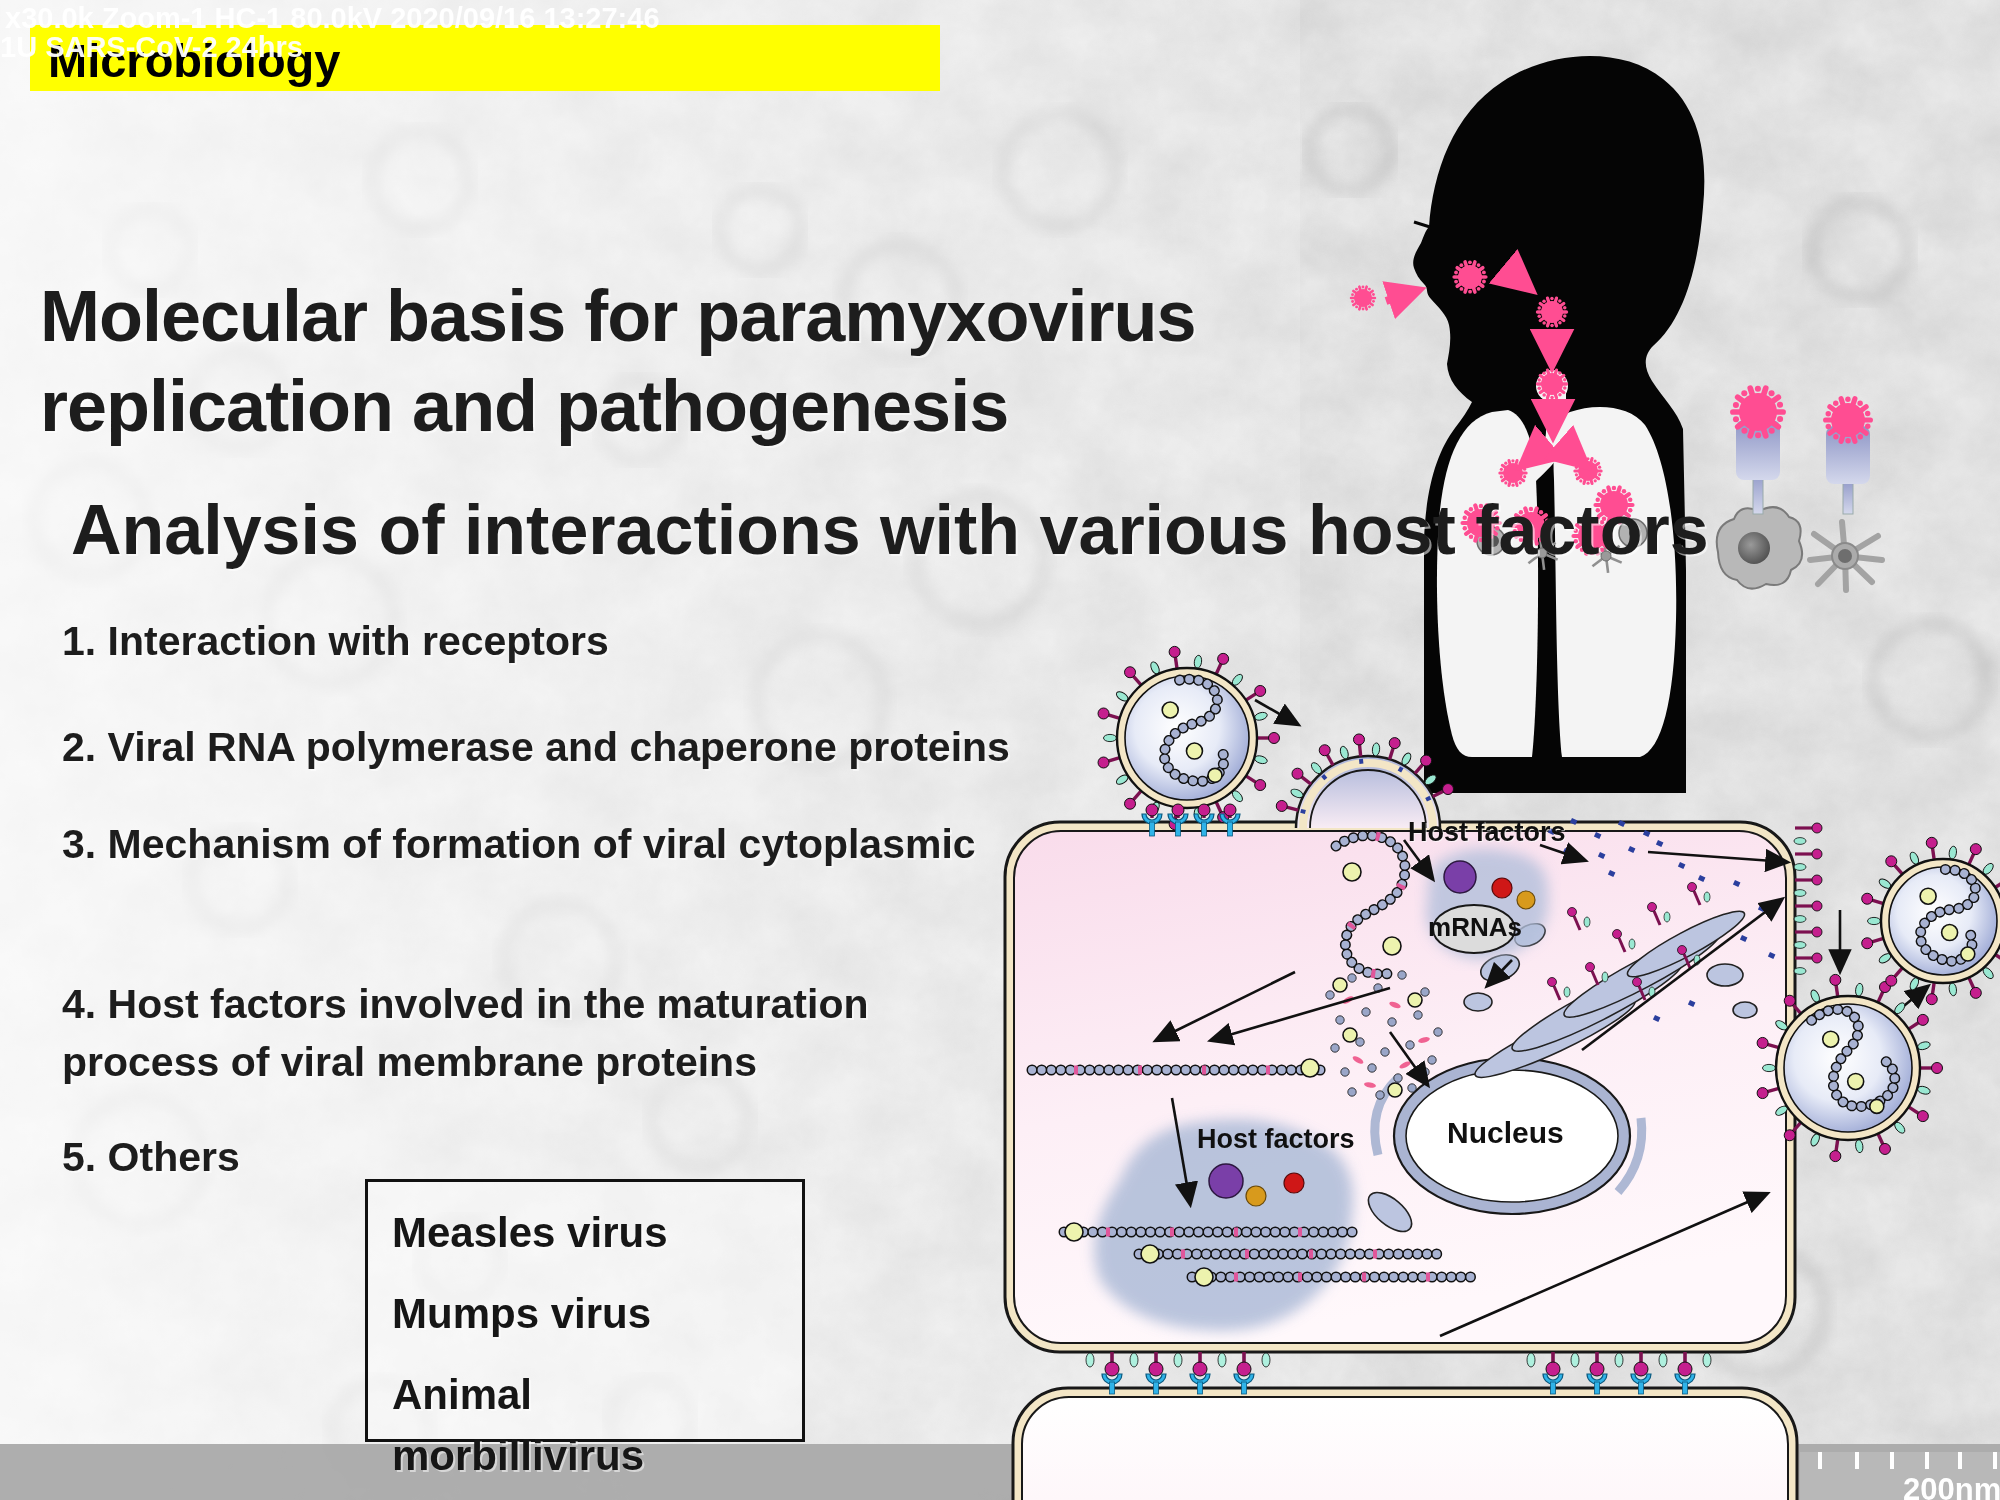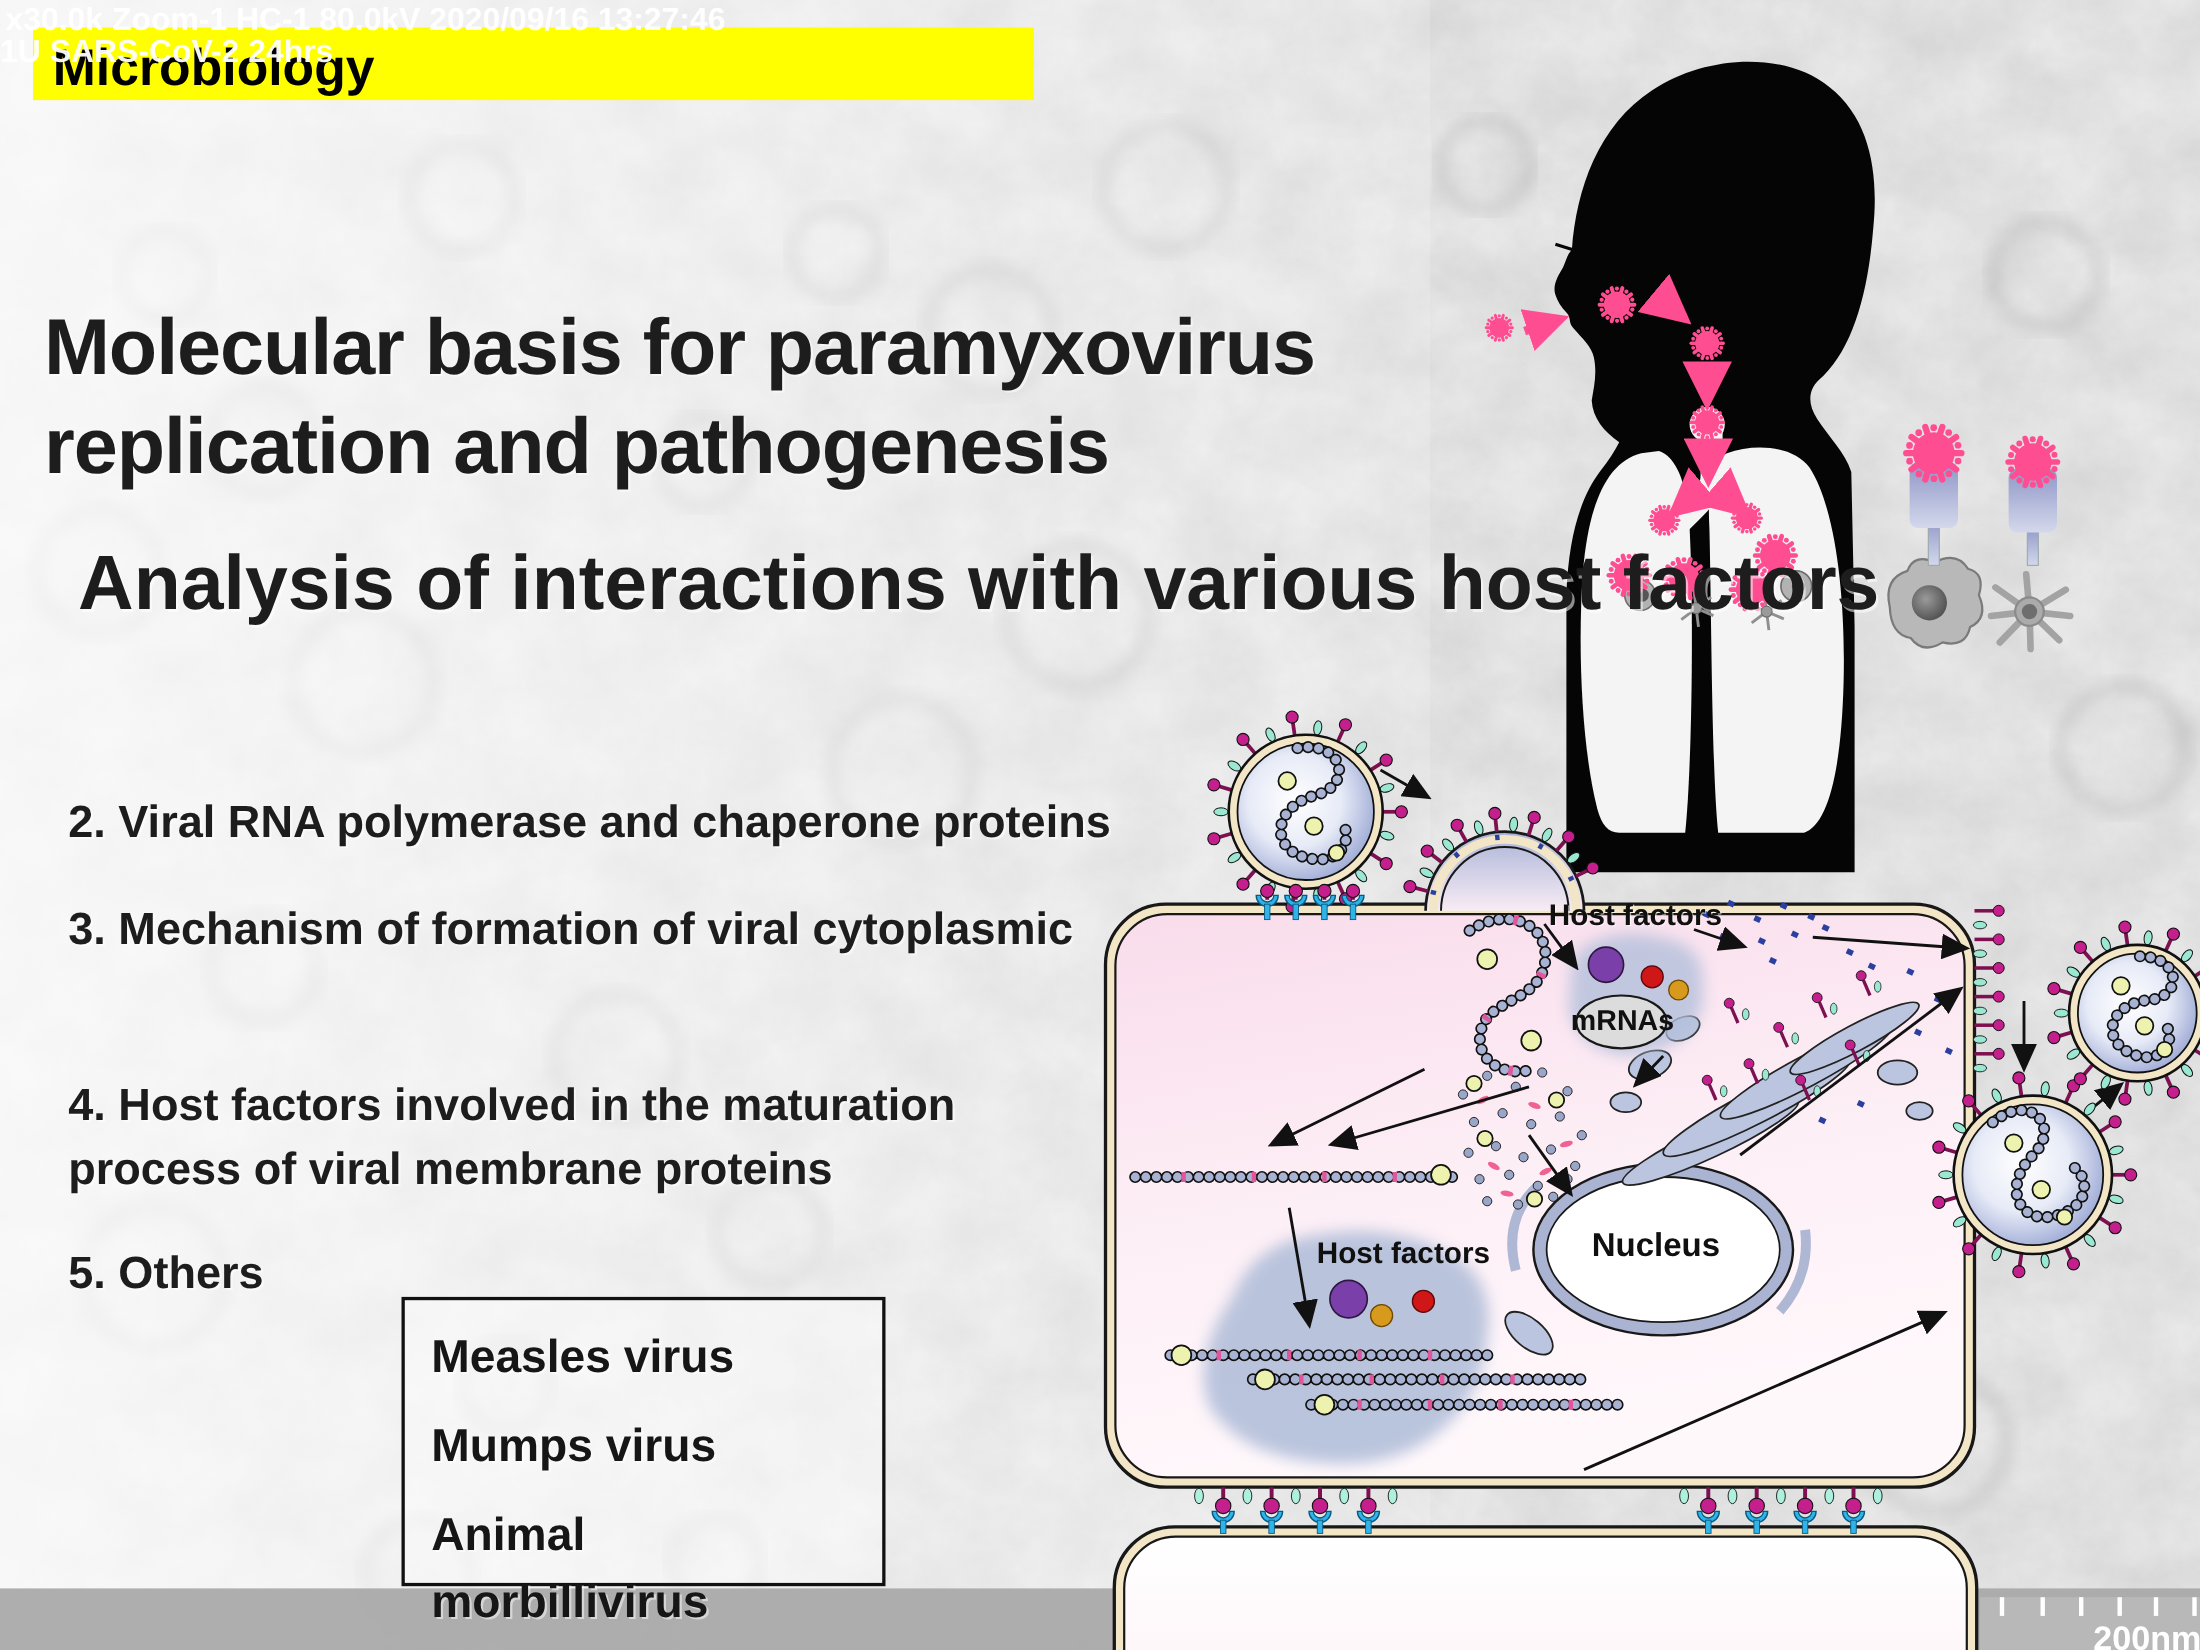--- a/index.html
+++ b/index.html
@@ -936,20 +936,23 @@
     <div class="brand">Microbiology</div>
   </div>
 
   <div class="txt title">
     <div>Molecular basis for paramyxovirus</div>
     <div>replication and pathogenesis</div>
   </div>
 
   <div class="txt subtitle">Analysis of interactions with various host factors</div>
 
+  <div class="txt topic t1">
+    <div>1. Interaction with receptors</div>
+  </div>
   <div class="txt topic t2">
     <div>2. Viral RNA polymerase and chaperone proteins</div>
   </div>
   <div class="txt topic t3">
     <div>3. Mechanism of formation of viral cytoplasmic</div>
   </div>
   <div class="txt topic t4">
     <div>4. Host factors involved in the maturation</div>
     <div>process of viral membrane proteins</div>
   </div>

